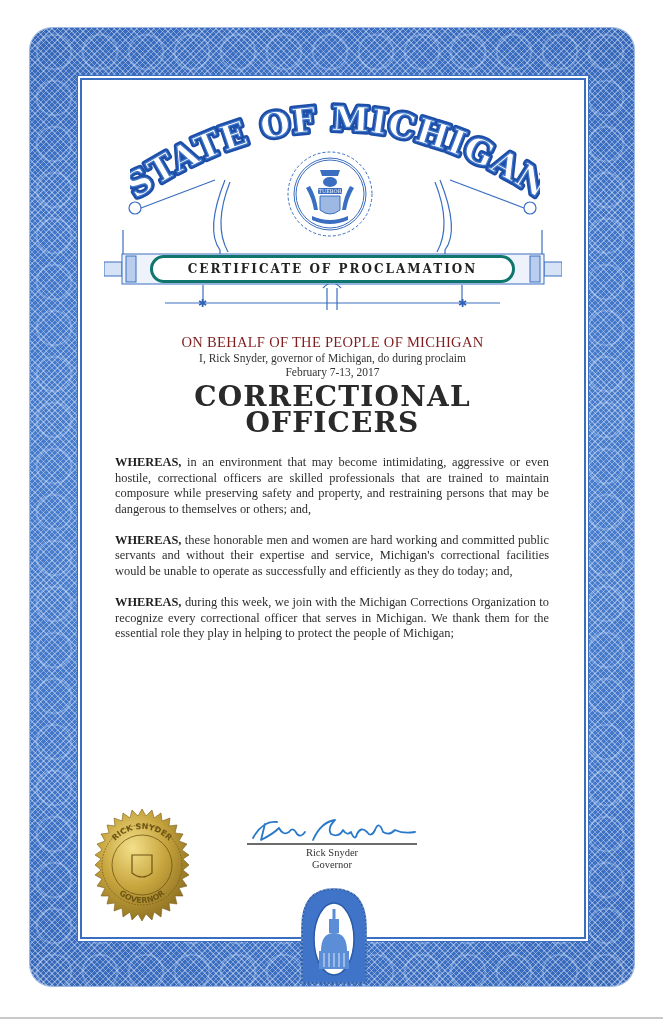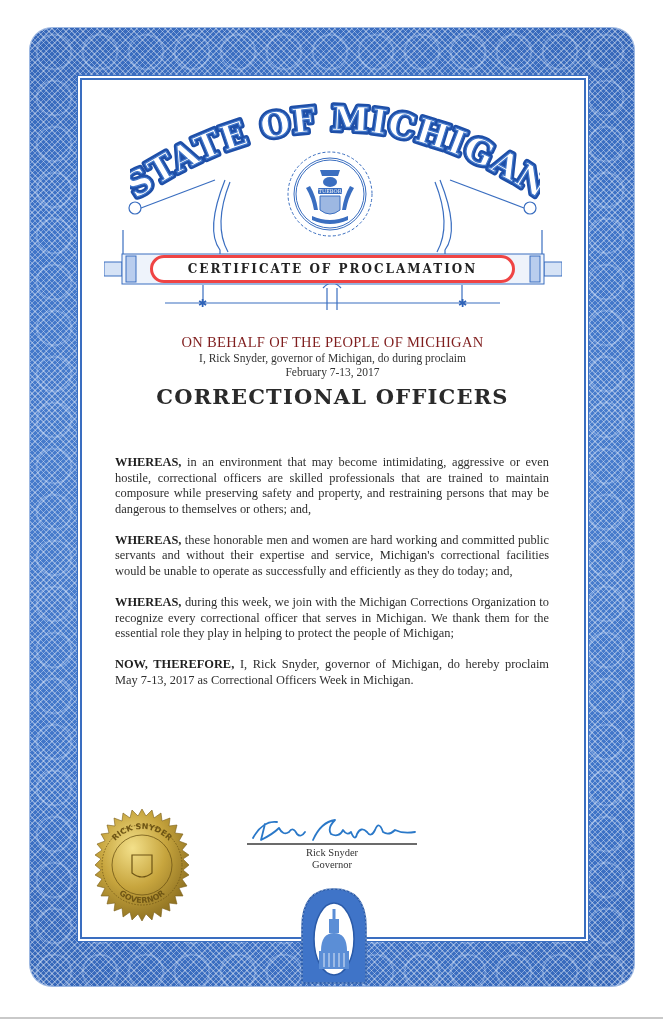--- a/index.html
+++ b/index.html
@@ -36,41 +36,41 @@
     position: absolute; left: 130px; top: 98px; width: 410px; height: 110px;
   }
   .seal-wreath {
     position: absolute; left: 278px; top: 140px; width: 104px; height: 104px;
   }
   .cert-banner {
     position: absolute; left: 104px; top: 252px; width: 458px; height: 34px;
   }
   .cert-banner-inner {
     position: absolute; left: 150px; top: 255px; width: 365px; height: 28px;
-    border: 3px solid #ef4444; border-radius: 14px; background: #fff;
+    border: 3px solid #0f766e; border-radius: 14px; background: #fff;
     display: flex; align-items: center; justify-content: center;
   }
   .cert-title {
     font-family: "DejaVu Serif", serif; font-weight: bold; font-size: 12px;
     letter-spacing: 2px; color: #222;
   }
   .deco-lines { position: absolute; left: 95px; top: 170px; width: 475px; height: 145px; }
   .on-behalf {
     position: absolute; top: 334px; left: 115px; width: 435px; text-align: center;
     font-family: "Liberation Serif", serif; font-size: 14.5px; letter-spacing: 0.3px; color: #7f1d1d;
   }
   .proclaim-line, .date-line {
     position: absolute; left: 115px; width: 435px; text-align: center;
     font-family: "Liberation Serif", serif; font-size: 11.5px; color: #333;
   }
   .proclaim-line { top: 352px; }
   .date-line { top: 366px; }
   .main-title {
     position: absolute; top: 384px; left: 110px; width: 445px; text-align: center;
-    font-family: "DejaVu Serif", serif; font-weight: bold; font-size: 21px; line-height: 26px;
+    font-family: "DejaVu Serif", serif; font-weight: bold; font-size: 28px; line-height: 26px;
     letter-spacing: 1.2px; color: #2a2a2a;
   }
 
   .body-paras { position: absolute; top: 455px; left: 115px; width: 434px; }
   .para {
     font-family: "Liberation Serif", serif; font-size: 12.4px; line-height: 15.6px;
     text-align: justify; color: #2e2e2e; margin-bottom: 15.5px;
   }
   .para b { font-weight: bold; color: #1f1f1f; }
 
@@ -173,21 +173,20 @@
 <div class="date-line">February 7-13, 2017</div>
 
 <div class="main-title">
   <div>CORRECTIONAL OFFICERS</div>
 </div>
 
 <div class="body-paras">
   <p class="para"><b>WHEREAS,</b><span> in an environment that may become intimidating, aggressive or even hostile, correctional officers are skilled professionals that are trained to maintain composure while preserving safety and property, and restraining persons that may be dangerous to themselves or others; and,</span></p>
   <p class="para"><b>WHEREAS,</b><span> these honorable men and women are hard working and committed public servants and without their expertise and service, Michigan's correctional facilities would be unable to operate as successfully and efficiently as they do today; and,</span></p>
   <p class="para"><b>WHEREAS,</b><span> during this week, we join with the Michigan Corrections Organization to recognize every correctional officer that serves in Michigan. We thank them for the essential role they play in helping to protect the people of Michigan;</span></p>
-  <p class="para"><b>NOW, THEREFORE,</b><span> I, Rick Snyder, governor of Michigan, do hereby proclaim May 7-13, 2017 as Correctional Officers Week in Michigan.</span></p>
 </div>
 
 <svg class="gold-seal" viewBox="0 0 116 116">
   <defs>
     <radialGradient id="goldGrad" cx="40%" cy="35%" r="70%">
       <stop offset="0%" stop-color="#f3e08a"></stop>
       <stop offset="50%" stop-color="#c7a53e"></stop>
       <stop offset="100%" stop-color="#8a6d1f"></stop>
     </radialGradient>
     <path id="sealTop" d="M22 58 A36 36 0 0 1 94 58"></path>

